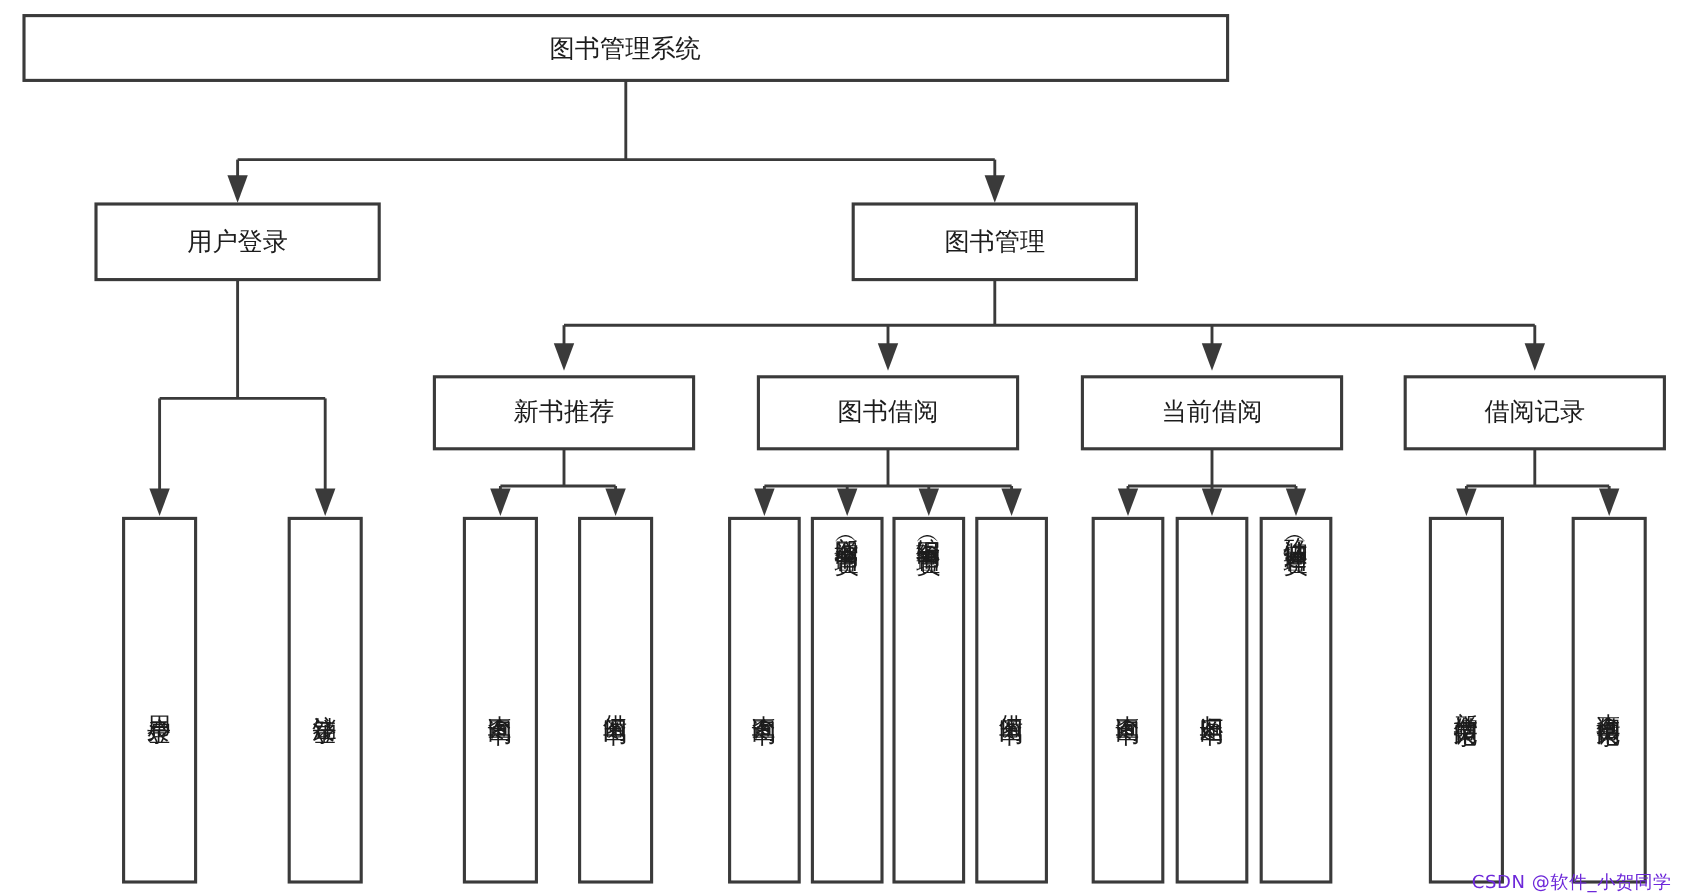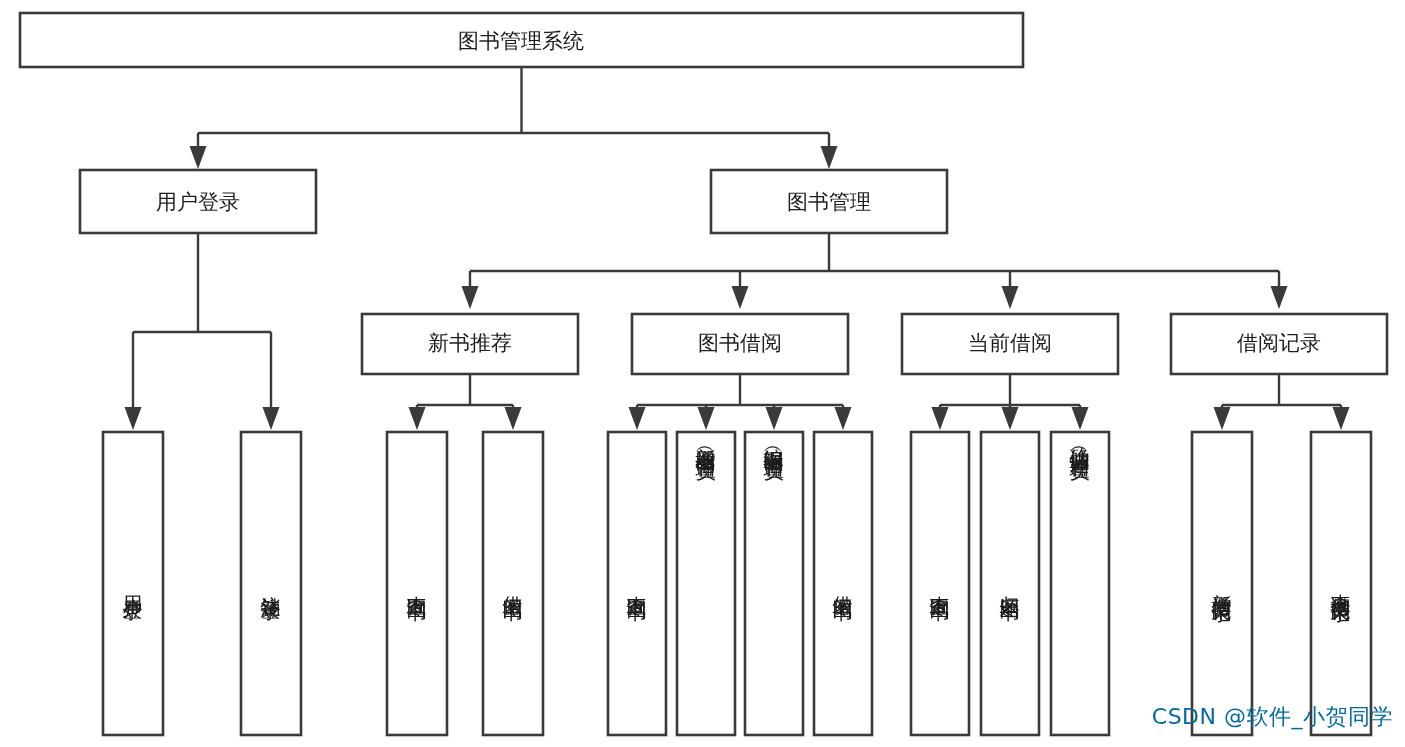--- a/index.html
+++ b/index.html
@@ -60,24 +60,24 @@
     display: flex;
     align-items: center;
     justify-content: center;
     text-align: center;
     white-space: nowrap;
     user-select: none;
   }
   .watermark {
     position: absolute;
     right: 12px;
-    bottom: 15px;
-    font-family: "DejaVu Sans", "Liberation Sans", sans-serif;
-    font-size: 22px;
-    color: #0369a1;
+    bottom: 2px;
+    font-family: "DejaVu Sans", "Liberation Sans", sans-serif;
+    font-size: 15px;
+    color: #6d28d9;
     letter-spacing: 0.5px;
     white-space: nowrap;
   }
 </style>
 </head>
 <body>
 
 <div id="diagram-root">
 
   <svg class="flow" viewBox="0 0 1405 747" xmlns="http://www.w3.org/2000/svg">

